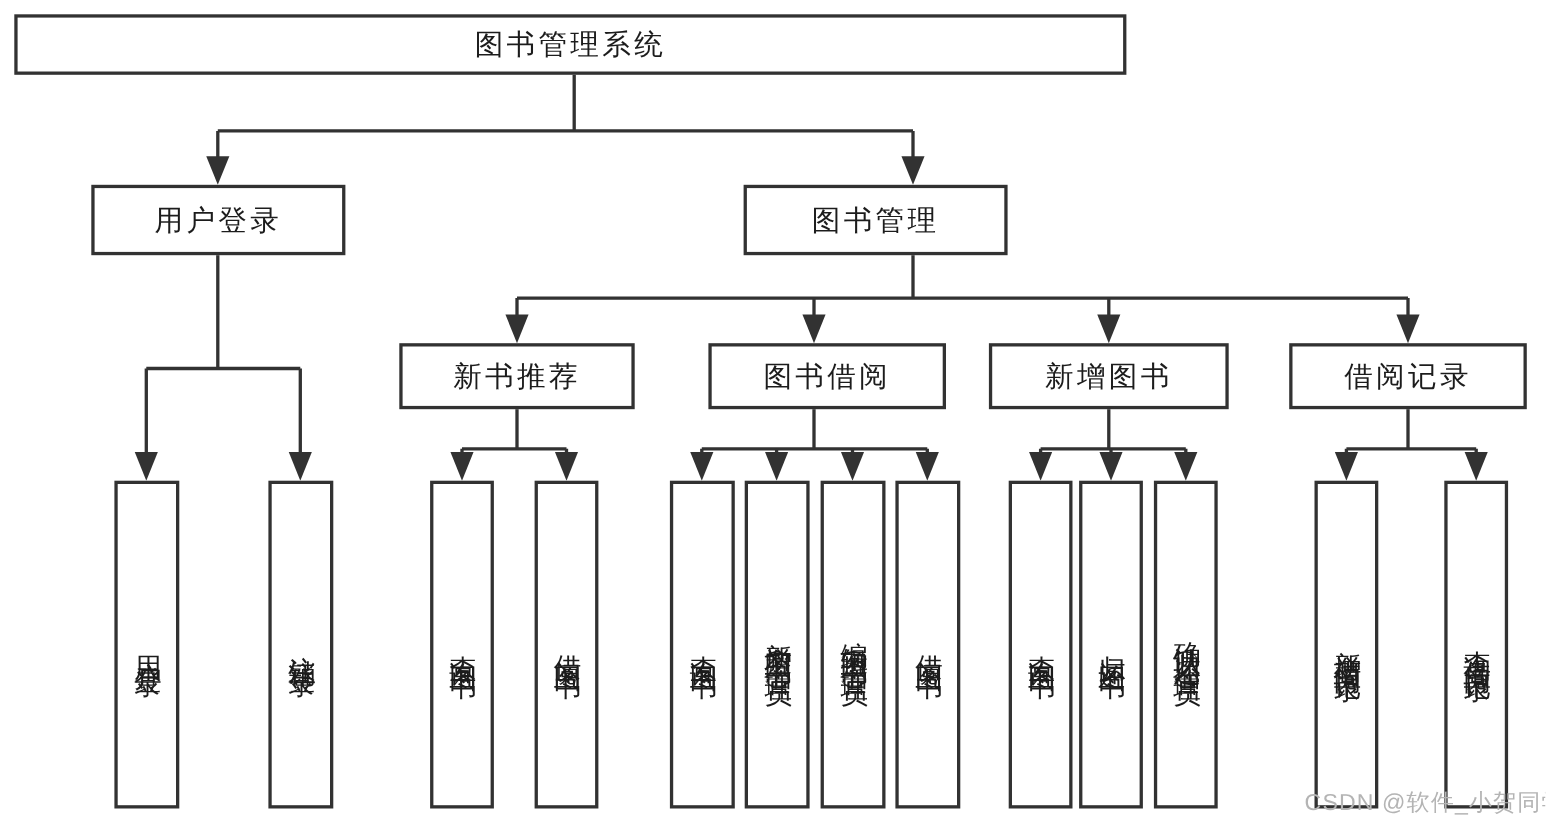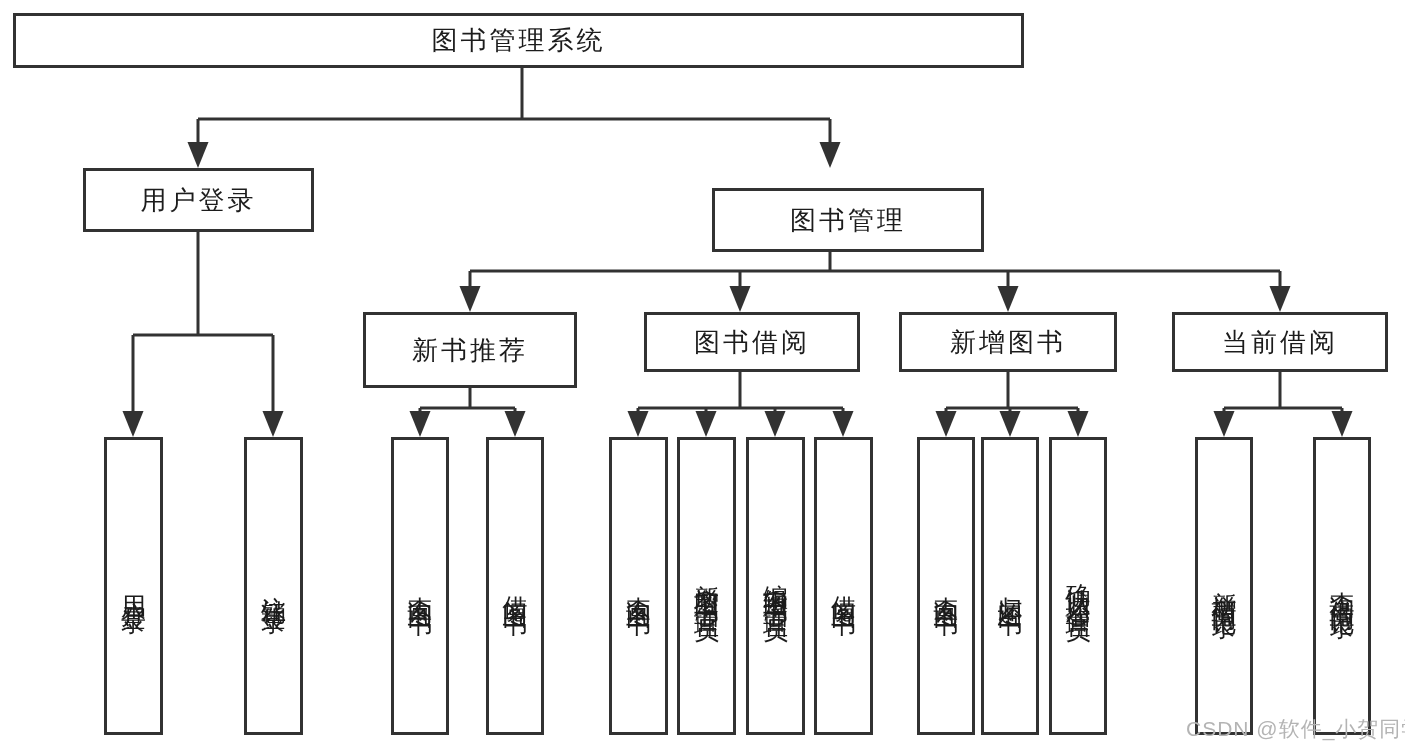--- a/index.html
+++ b/index.html
@@ -73,26 +73,26 @@
       <polygon points="999.5,411 1020.5,411 1010,437"></polygon>
       <polygon points="1067.5,411 1088.5,411 1078,437"></polygon>
       <polygon points="1213.5,411 1234.5,411 1224,437"></polygon>
       <polygon points="1331.5,411 1352.5,411 1342,437"></polygon>
     </g>
   </svg>
 
   <div class="box hbox" style="left:13px;top:13px;width:1011px;height:55px;">图书管理系统</div>
 
   <div class="box hbox" style="left:83px;top:168px;width:231px;height:64px;">用户登录</div>
-  <div class="box hbox" style="left:712px;top:168px;width:272px;height:64px;margin-top:20px;">图书管理</div>
+  <div class="box hbox" style="left:676px;top:168px;width:240px;height:64px;">图书管理</div>
 
-  <div class="box hbox" style="left:363px;top:312px;width:214px;height:76px;">新书推荐</div>
+  <div class="box hbox" style="left:363px;top:312px;width:214px;height:60px;">新书推荐</div>
   <div class="box hbox" style="left:632px;top:312px;width:216px;height:60px;margin-left:12px;">图书借阅</div>
   <div class="box hbox" style="left:899px;top:312px;width:218px;height:60px;">新增图书</div>
-  <div class="box hbox" style="left:1172px;top:312px;width:216px;height:60px;">当前借阅</div>
+  <div class="box hbox" style="left:1172px;top:312px;width:216px;height:60px;">借阅记录</div>
 
   <div class="box vbox" style="left:104px;top:437px;width:59px;height:298px;">用户登录</div>
   <div class="box vbox" style="left:244px;top:437px;width:59px;height:298px;">注销登录</div>
 
   <div class="box vbox" style="left:391px;top:437px;width:58px;height:298px;">查询图书</div>
   <div class="box vbox" style="left:486px;top:437px;width:58px;height:298px;">借阅图书</div>
 
   <div class="box vbox" style="left:609px;top:437px;width:59px;height:298px;">查询图书</div>
   <div class="box vbox" style="left:677px;top:437px;width:59px;height:298px;">新增图书（管理员）</div>
   <div class="box vbox" style="left:746px;top:437px;width:59px;height:298px;">编辑图书（管理员）</div>

